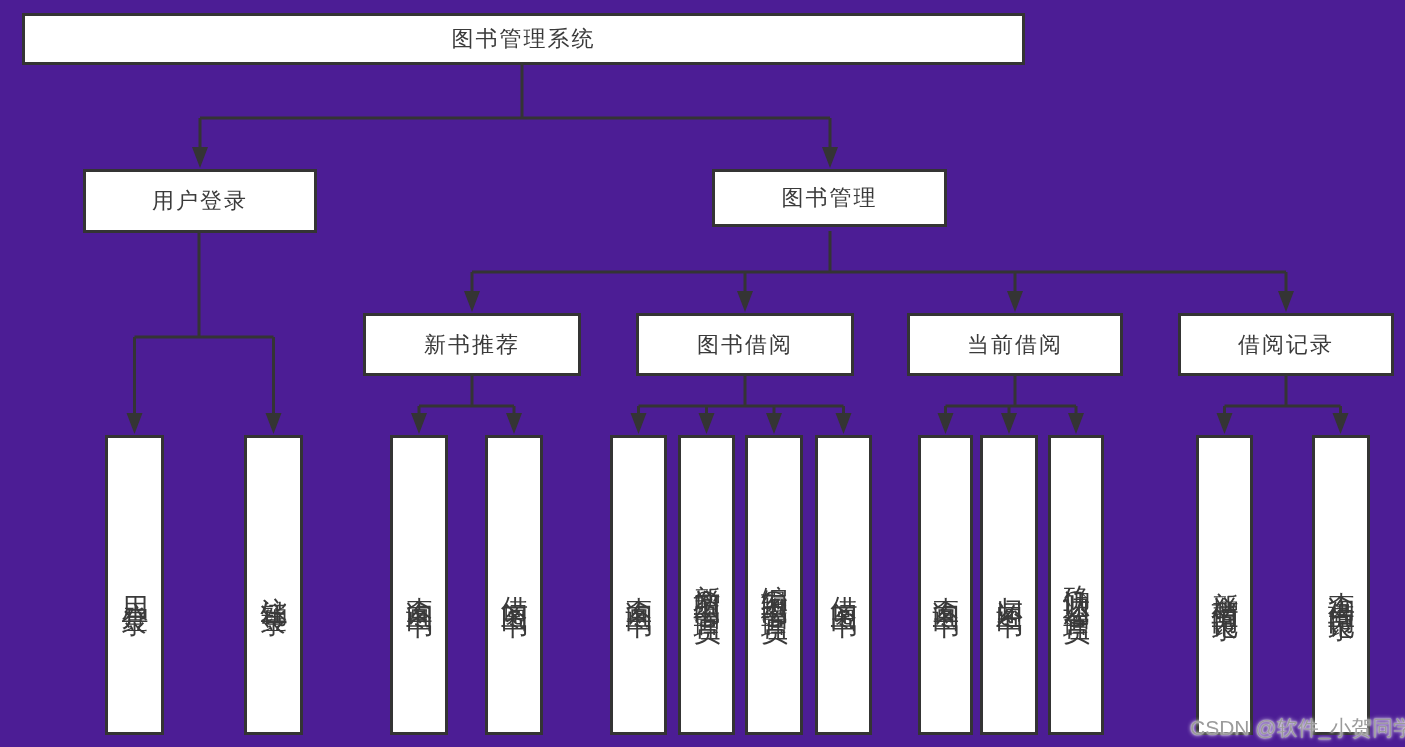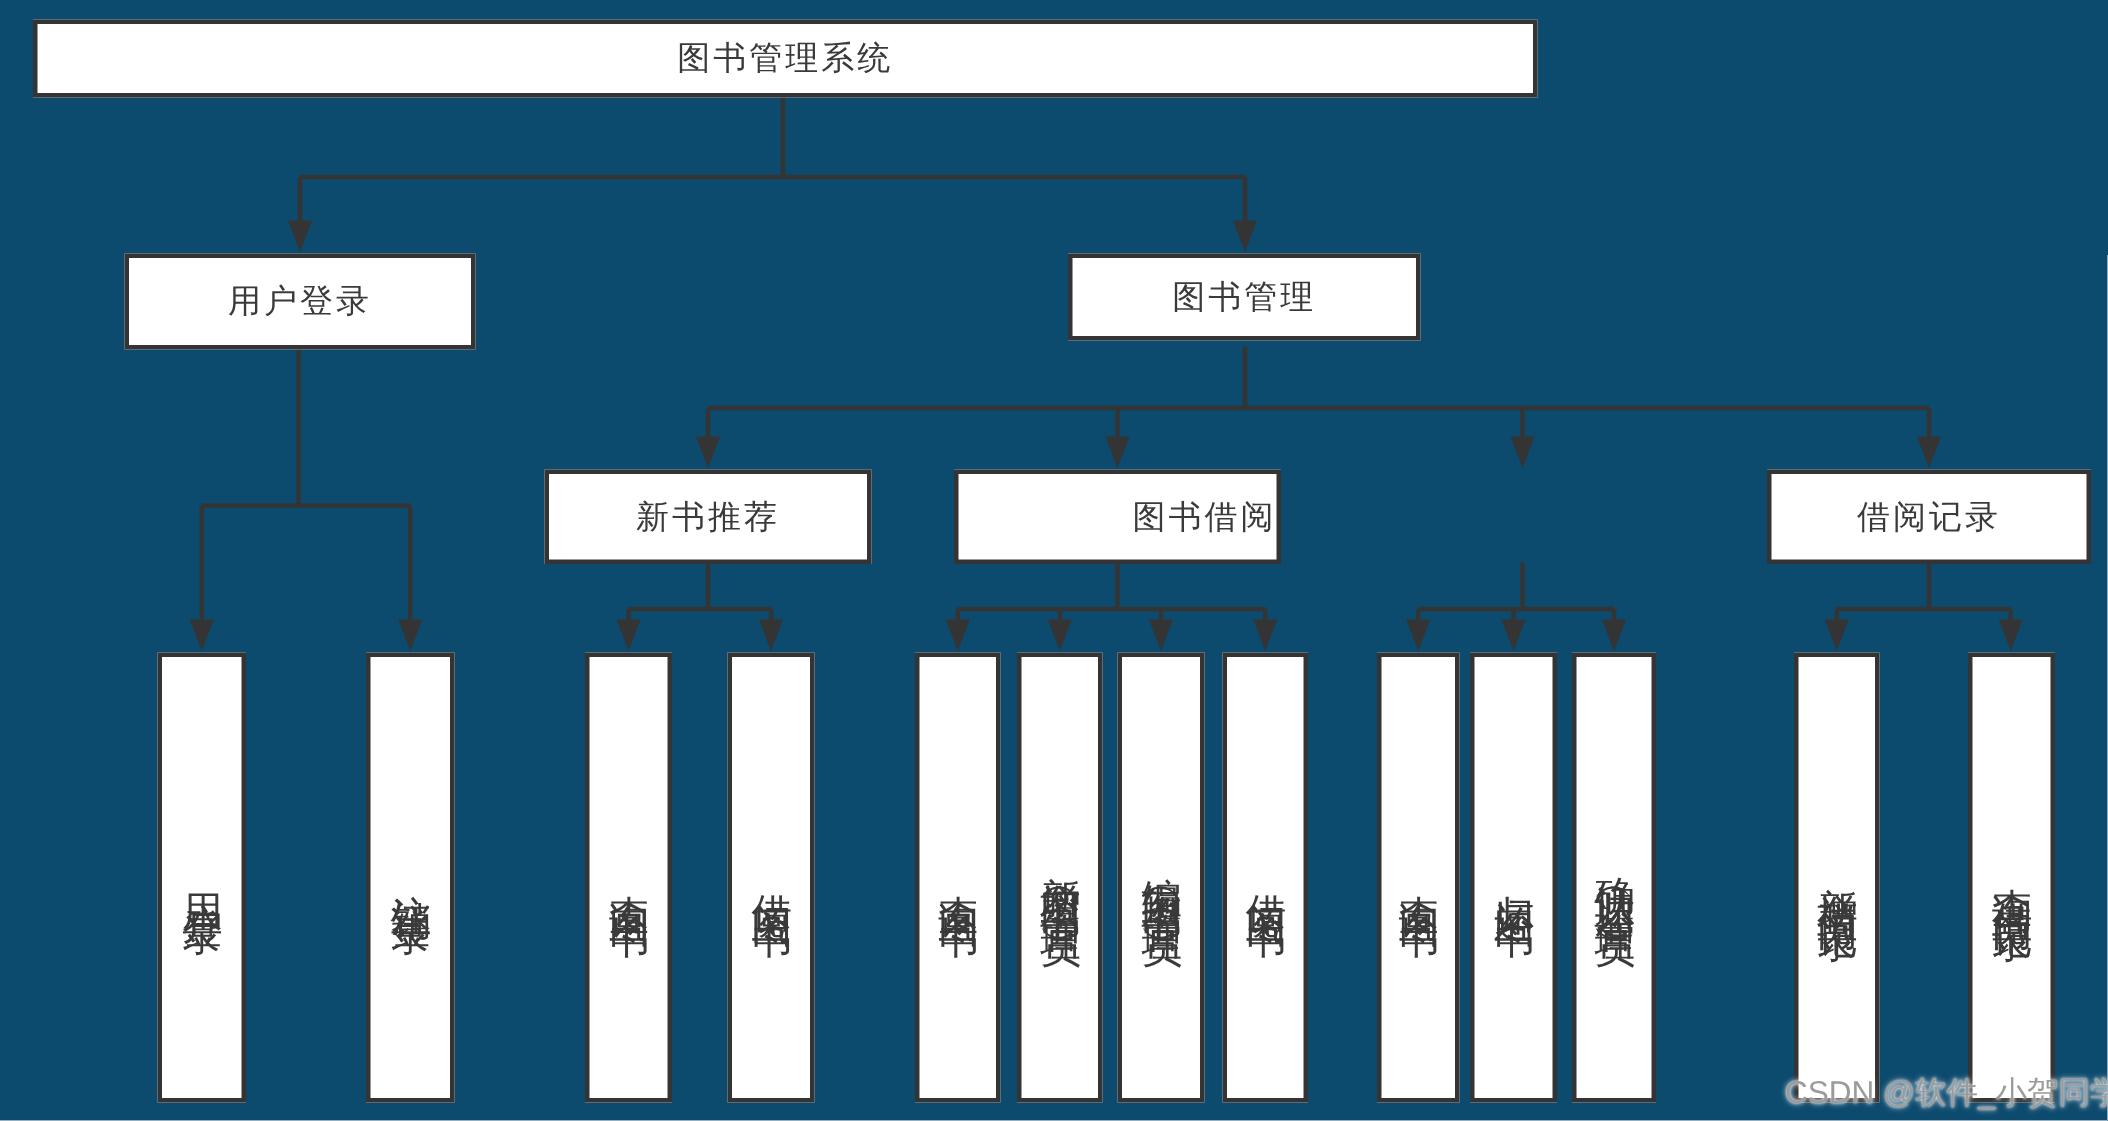--- a/index.html
+++ b/index.html
@@ -1,18 +1,18 @@
 <!DOCTYPE html>
 <html><head>
 <meta charset="utf-8">
 <style>
   html,body { margin:0; padding:0; background:#ffffff; }
   .stage {
     position:relative; width:1405px; height:747px; overflow:hidden;
-    background:#0c4a6e; font-family:"Liberation Sans", sans-serif;
+    background:#4c1d95; font-family:"Liberation Sans", sans-serif;
   }
   .wires { position:absolute; left:0; top:0; width:1405px; height:747px; }
   .node {
     position:absolute; box-sizing:border-box;
     border:3px solid #343434; background:#ffffff;
     display:flex; align-items:center; justify-content:center;
     color:#3a3a3a; font-size:22px; letter-spacing:2px; white-space:nowrap;
   }
   .leaf {
     position:absolute; box-sizing:border-box; top:435px; height:300px;
@@ -77,22 +77,25 @@
   <div class="node" style="left:83px; top:169px; width:234px; height:64px;">
     <span>用户登录</span>
   </div>
   <div class="node" style="left:712px; top:169px; width:235px; height:58px;">
     <span>图书管理</span>
   </div>
 
   <div class="node" style="left:363px; top:313px; width:218px; height:63px;">
     <span>新书推荐</span>
   </div>
-  <div class="node" style="left:636px; top:313px; width:218px; height:63px;justify-content:flex-end;">
+  <div class="node" style="left:636px; top:313px; width:218px; height:63px;">
     <span>图书借阅</span>
+  </div>
+  <div class="node" style="left:907px; top:313px; width:216px; height:63px;">
+    <span>当前借阅</span>
   </div>
   <div class="node" style="left:1178px; top:313px; width:216px; height:63px;text-align:right;">
     <span>借阅记录</span>
   </div>
 
   <div class="leaf" style="left:105px; width:59px;">
     <span>用户登录</span>
   </div>
   <div class="leaf" style="left:244px; width:59px;">
     <span>注销登录</span>

